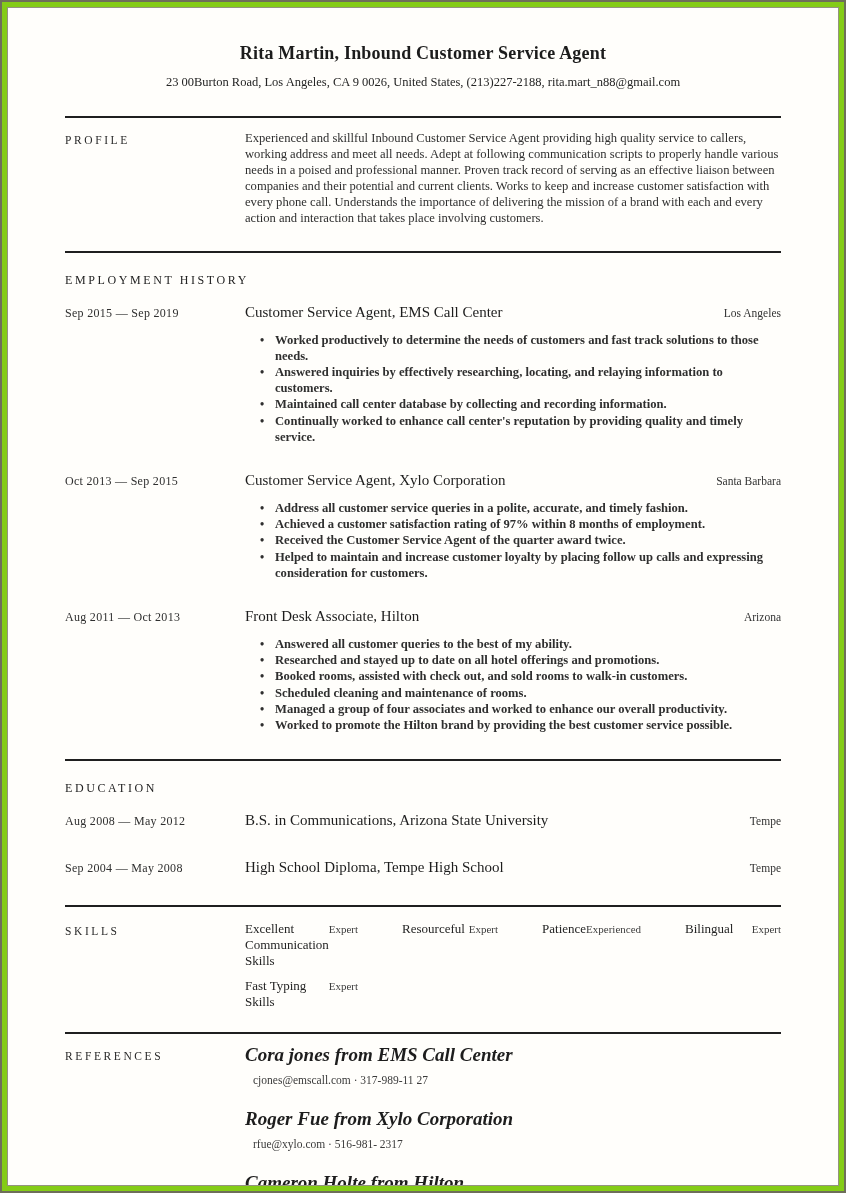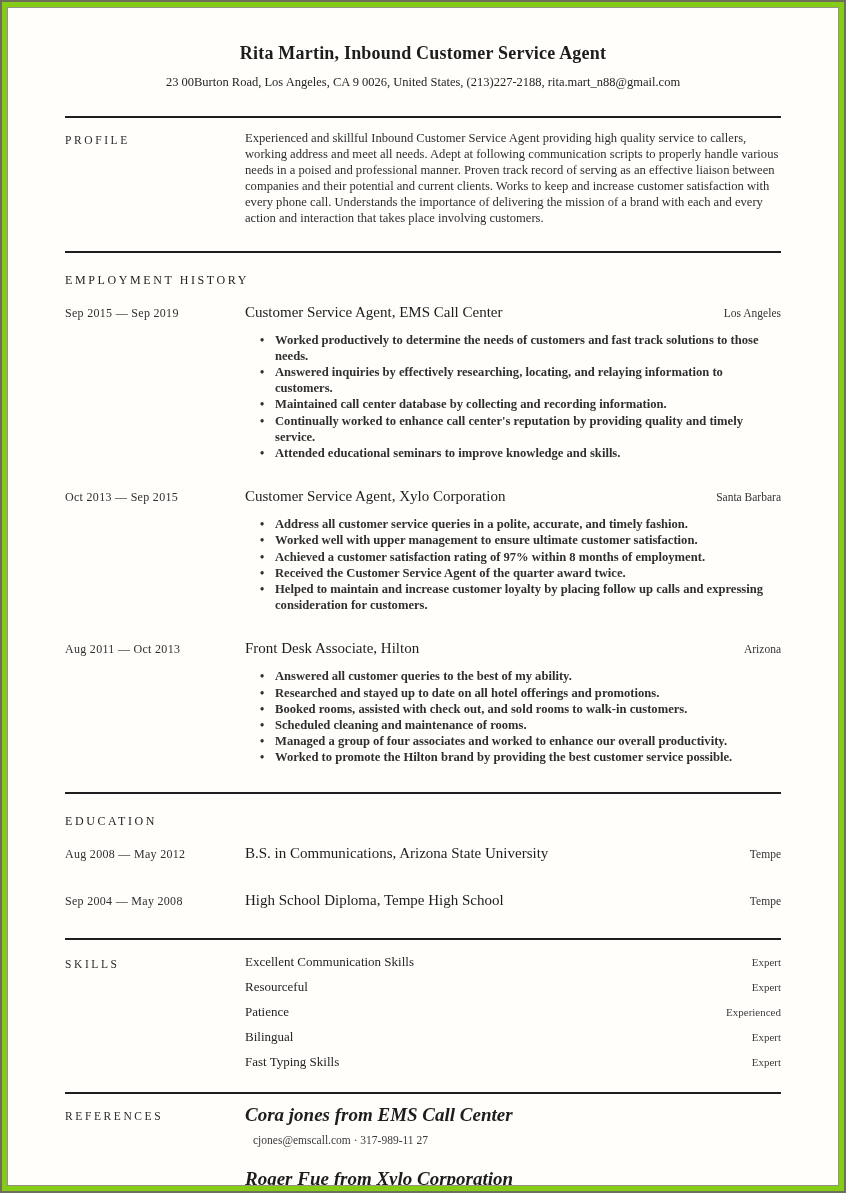--- a/index.html
+++ b/index.html
@@ -61,21 +61,21 @@
     font-size: 12.6px; line-height: 16.2px; color: #2f2f2f;
   }
   .bullets li::before {
     content: "\2022"; position: absolute; left: 15px; top: 0;
     font-size: 12px; color: #2f2f2f;
   }
   .edu-section .entry { margin-bottom: 28px; }
   .section-block { margin-top: 20px; }
   .skills-row { margin: 14px 0 22px 0; }
   .skills-grid {
-    display: grid; grid-template-columns: 1fr;
+    display: grid; grid-template-columns: 1fr 1fr 1fr 1fr;
     column-gap: 44px; row-gap: 9px;
   }
   .skill { display: flex; justify-content: space-between; align-items: baseline; }
   .skill-name { font-size: 13px; color: #242424; }
   .skill-level { font-size: 11px; color: #3d3d3d; }
   .refs-row { margin-top: 12px; }
   .ref { margin-bottom: 23px; }
   .ref-name { margin: 0 0 9px 0; font-size: 19px; font-weight: 700; color: #1d1d1d; line-height: 18px; font-style: italic; }
   .ref-contact { margin: 8px; font-size: 11.5px; color: #3a3a3a; line-height: 14px; }
 </style>
@@ -107,35 +107,33 @@
         <div>
           <div class="entry-head">
             <h2 class="entry-title">Customer Service Agent, EMS Call Center</h2>
             <span class="entry-loc">Los Angeles</span>
           </div>
           <ul class="bullets">
             <li>Worked productively to determine the needs of customers and fast track solutions to those needs.</li>
             <li>Answered inquiries by effectively researching, locating, and relaying information to customers.</li>
             <li>Maintained call center database by collecting and recording information.</li>
             <li>Continually worked to enhance call center's reputation by providing quality and timely service.</li>
-            <li>Attended educational seminars to improve knowledge and skills.</li>
           </ul>
         </div>
       </div>
 
       <div class="entry">
         <div class="dates">Oct 2013 — Sep 2015</div>
         <div>
           <div class="entry-head">
             <h2 class="entry-title">Customer Service Agent, Xylo Corporation</h2>
             <span class="entry-loc">Santa Barbara</span>
           </div>
           <ul class="bullets">
             <li>Address all customer service queries in a polite, accurate, and timely fashion.</li>
-            <li>Worked well with upper management to ensure ultimate customer satisfaction.</li>
             <li>Achieved a customer satisfaction rating of 97% within 8 months of employment.</li>
             <li>Received the Customer Service Agent of the quarter award twice.</li>
             <li>Helped to maintain and increase customer loyalty by placing follow up calls and expressing consideration for customers.</li>
           </ul>
         </div>
       </div>
 
       <div class="entry">
         <div class="dates">Aug 2011 — Oct 2013</div>
         <div>

